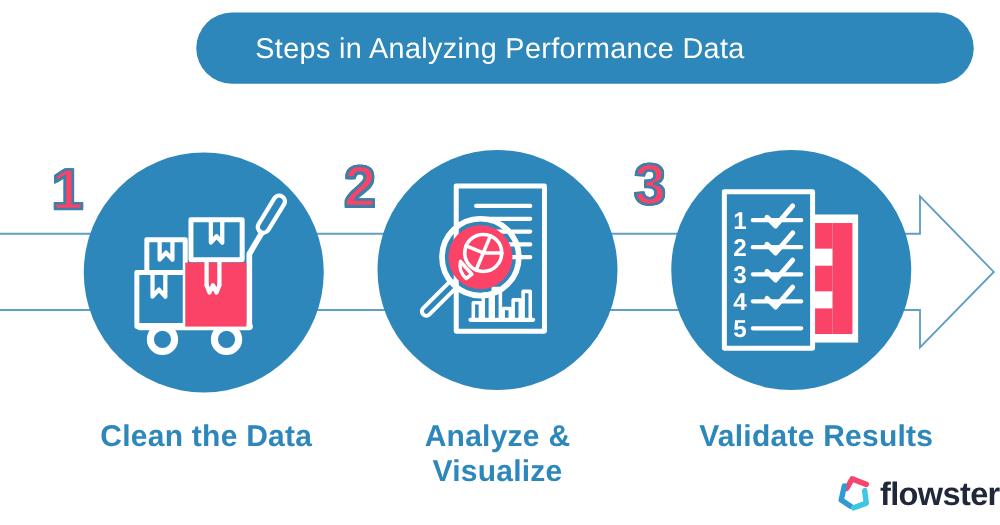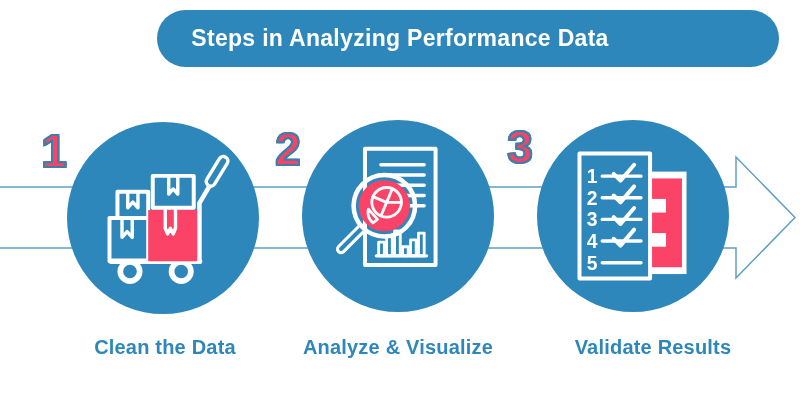--- a/index.html
+++ b/index.html
@@ -8,21 +8,21 @@
     overflow:hidden;font-family:"Liberation Sans",sans-serif;
   }
   
   .banner{
     position:absolute;left:157px;top:10px;width:622px;height:57px;
     background:#2E87BA;border-radius:29px;
   }
   .banner-title{
     position:absolute;left:0;top:10px;width:800px;height:57px;
     line-height:57px;text-align:center;color:#ffffff;
-    font-size:23px;font-weight:bold;letter-spacing:.3px;
+    font-size:23px;font-weight:normal;letter-spacing:.3px;
   }
   
   .arrow-svg{position:absolute;left:0;top:150px;}
   
   .step-circle{
     position:absolute;width:192px;height:192px;border-radius:50%;
     background:#2E87BA;display:flex;align-items:center;justify-content:center;
   }
   .c1{left:67px;top:122px;}
   .c2{left:302px;top:120px;}
@@ -33,21 +33,21 @@
     font-size:46px;line-height:1;font-weight:bold;color:#FA4366;
     -webkit-text-stroke:2px #3D7FA8;
     text-shadow:-1px 1px 0 #3D7FA8,1px 1px 0 #3D7FA8,-1px -1px 0 #3D7FA8,1px -1px 0 #3D7FA8;
   }
   .n1{left:32px;top:128px;}
   .n2{left:266px;top:126px;}
   .n3{left:498px;top:124px;}
   
   .step-label{
     position:absolute;top:336px;height:28px;text-align:center;
-    font-size:20px;font-weight:bold;color:#2E87BA;letter-spacing:.2px;
+    font-size:24px;font-weight:bold;color:#2E87BA;letter-spacing:.2px;
   }
   .l1{left:65px;width:200px;}
   .l2{left:288px;width:220px;}
   .l3{left:543px;width:220px;}
   
   .logo{
     position:absolute;left:668px;top:380px;display:flex;align-items:center;gap:6px;
   }
   .logo-text{
     font-size:26px;font-weight:bold;color:#20293A;letter-spacing:-0.5px;line-height:30px;
@@ -141,14 +141,22 @@
   </div>
 
   <div class="step-number n1">1</div>
   <div class="step-number n2">2</div>
   <div class="step-number n3">3</div>
 
   <div class="step-label l1">Clean the Data</div>
   <div class="step-label l2">Analyze &amp; Visualize</div>
   <div class="step-label l3">Validate Results</div>
 
+  <div class="logo">
+    <svg width="30" height="30" viewBox="0 0 48 48" fill="none" stroke-linecap="round" stroke-linejoin="round" stroke-width="7">
+      <path d="M40,12 L22,5 L15,17" stroke="#F5476E"></path>
+      <path d="M12,14 L8,32 L20,40" stroke="#2E9BD6"></path>
+      <path d="M24,42 L40,36 L38,20" stroke="#3FC6E0"></path>
+    </svg>
+    <span class="logo-text">flowster</span>
+  </div>
 
 </div>
 
 </body></html>

